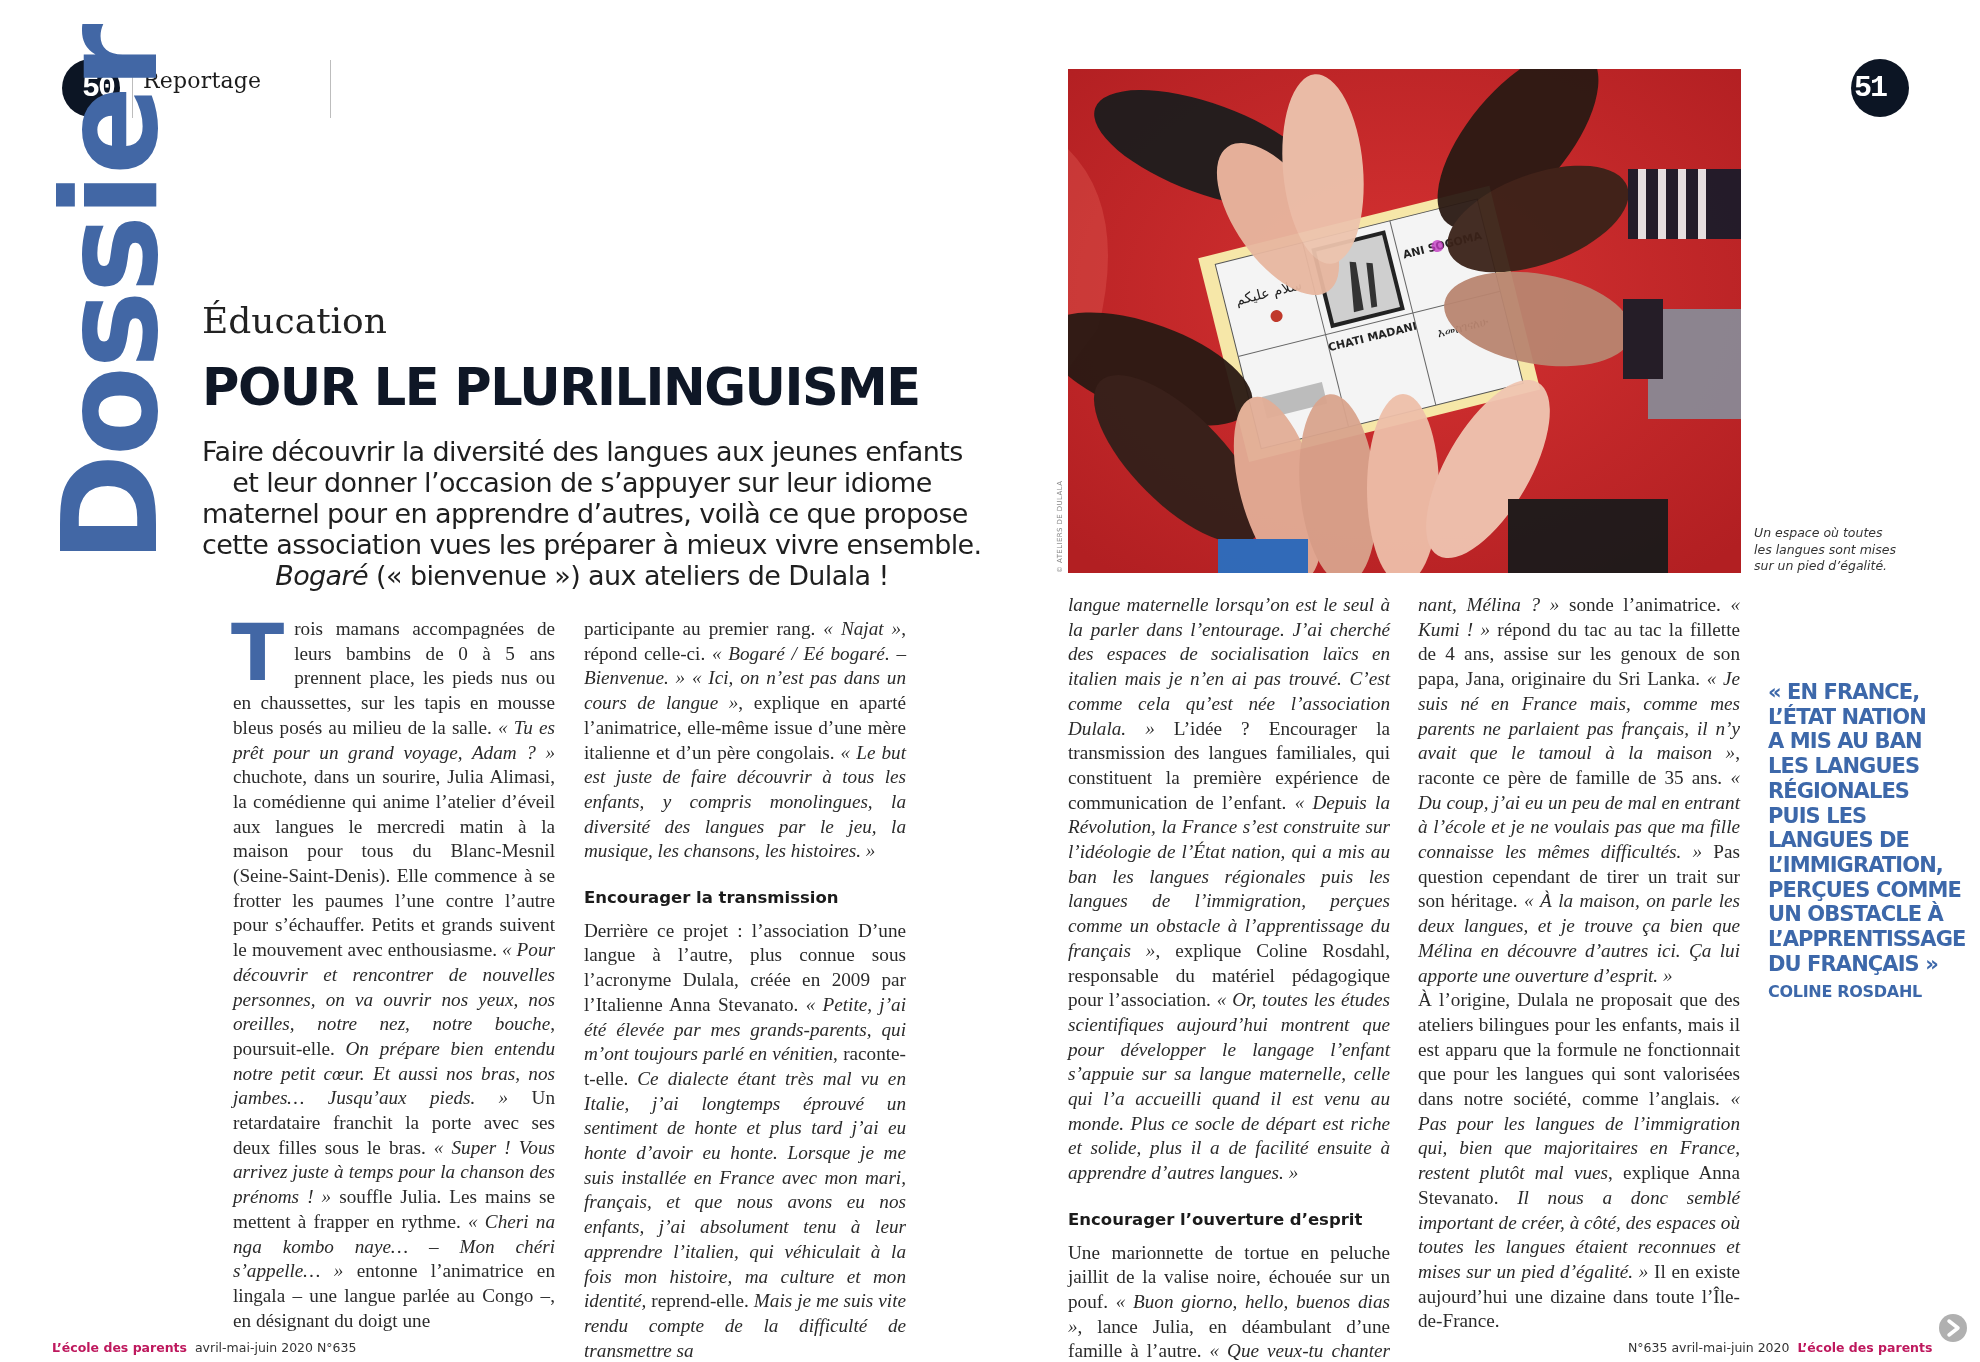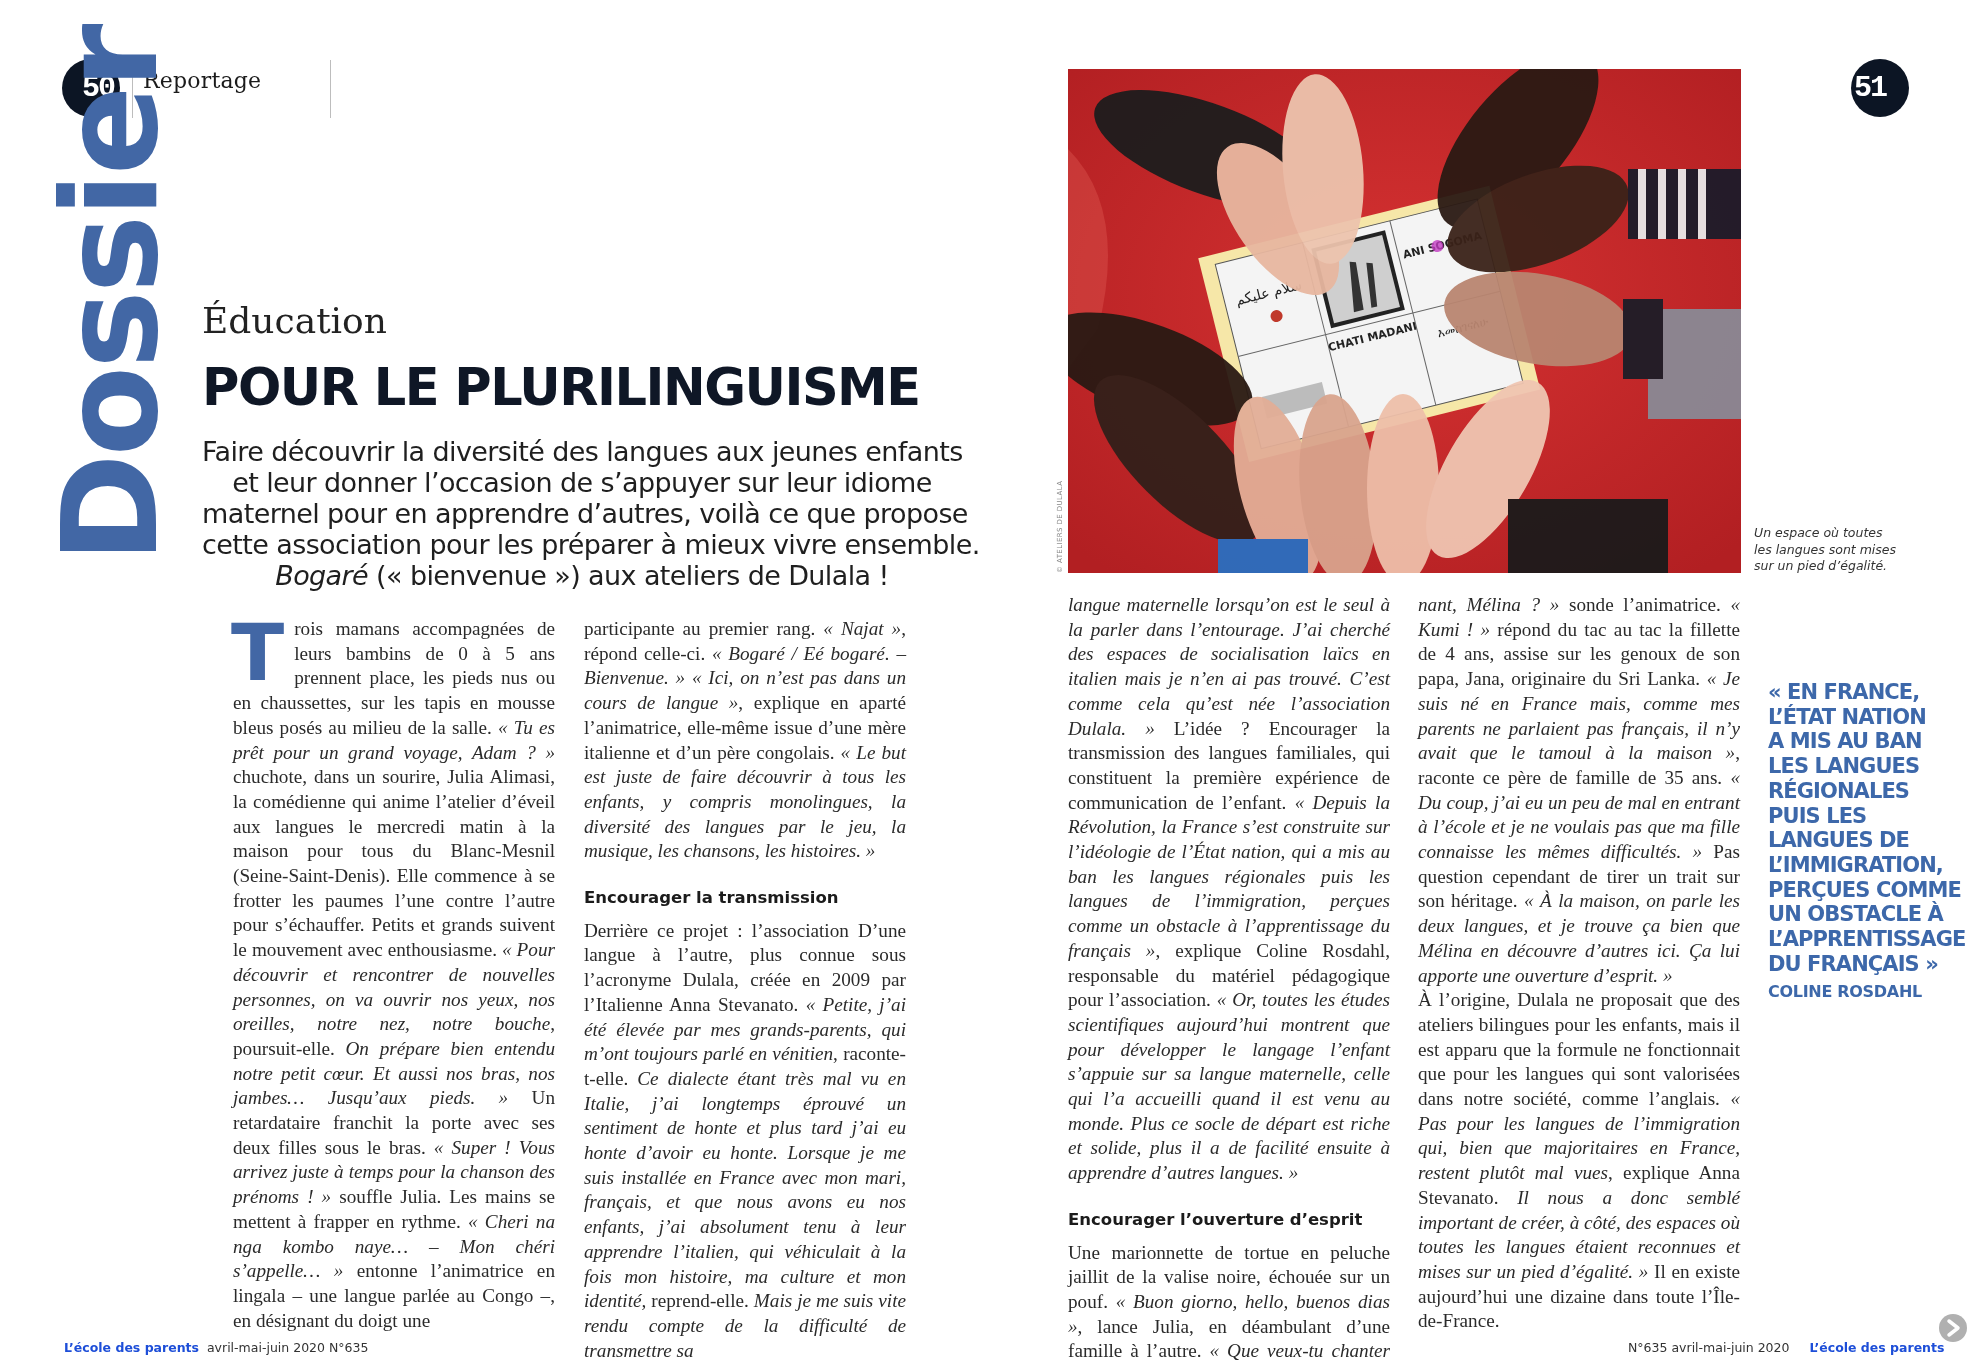--- a/index.html
+++ b/index.html
@@ -79,21 +79,21 @@
     line-height:24.7px; color:#3d68aa; letter-spacing:-0.9px;
   }
   .pullquote .line { display:block; white-space:nowrap; }
   .pullquote .author {
     display:block; font-size:16px; letter-spacing:-0.3px; margin-top:4px;
   }
   .footer {
     position:absolute; top:1340px; font-family:"DejaVu Sans", sans-serif;
     font-size:12.5px; color:#333; white-space:nowrap;
   }
-  .footer .brand { color:#1d4ed8; font-weight:bold;margin-left:12px; }
+  .footer .brand { color:#be185d; font-weight:bold; }
   .next-btn {
     position:absolute; left:1939px; top:1314px; width:28px; height:28px;
     border-radius:50%; background:#b0b0b0; cursor:pointer;
   }
 </style>
 </head>
 <body>
 
 <div class="page-circle" style="left:62px;top:59px;text-align:right;padding-right:0;">
   <span style="position:absolute;right:6px;">50</span>
@@ -104,21 +104,21 @@
 
 <div class="dossier">Dossier</div>
 
 <div class="kicker">Éducation</div>
 <h1 class="headline" style="margin:0;">POUR LE PLURILINGUISME</h1>
 
 <div class="chapo">
   <span class="line">Faire découvrir la diversité des langues aux jeunes enfants</span>
   <span class="line">et leur donner l’occasion de s’appuyer sur leur idiome</span>
   <span class="line">maternel pour en apprendre d’autres, voilà ce que propose</span>
-  <span class="line">cette association pour les préparer à mieux vivre ensemble.</span>
+  <span class="line">cette association vues les préparer à mieux vivre ensemble.</span>
   <span class="line"><em>Bogaré</em><span> (« bienvenue ») aux ateliers de Dulala !</span></span>
 </div>
 
 <div class="col" style="left:233px;top:617px;">
   <p>
     <span class="dropcap">T</span><span>rois mamans accompagnées de leurs bambins de 0 à 5 ans prennent place, les pieds nus ou en chaussettes, sur les tapis en mousse bleus posés au milieu de la salle. </span><em>« Tu es prêt pour un grand voyage, Adam ? »</em><span> chuchote, dans un sourire, Julia Alimasi, la comédienne qui anime l’atelier d’éveil aux langues le mercredi matin à la maison pour tous du Blanc-Mesnil (Seine-Saint-Denis). Elle commence à se frotter les paumes l’une contre l’autre pour s’échauffer. Petits et grands suivent le mouvement avec enthousiasme. </span><em>« Pour découvrir et rencontrer de nouvelles personnes, on va ouvrir nos yeux, nos oreilles, notre nez, notre bouche</em><span>, poursuit-elle. </span><em>On prépare bien entendu notre petit cœur. Et aussi nos bras, nos jambes… Jusqu’aux pieds. »</em><span> Un retardataire franchit la porte avec ses deux filles sous le bras. </span><em>« Super ! Vous arrivez juste à temps pour la chanson des prénoms ! »</em><span> souffle Julia. Les mains se mettent à frapper en rythme. </span><em>« Cheri na nga kombo naye… – Mon chéri s’appelle… »</em><span> entonne l’animatrice en lingala – une langue parlée au Congo –, en désignant du doigt une</span>
   </p>
 </div>
 
 <div class="col" style="left:584px;top:617px;">

